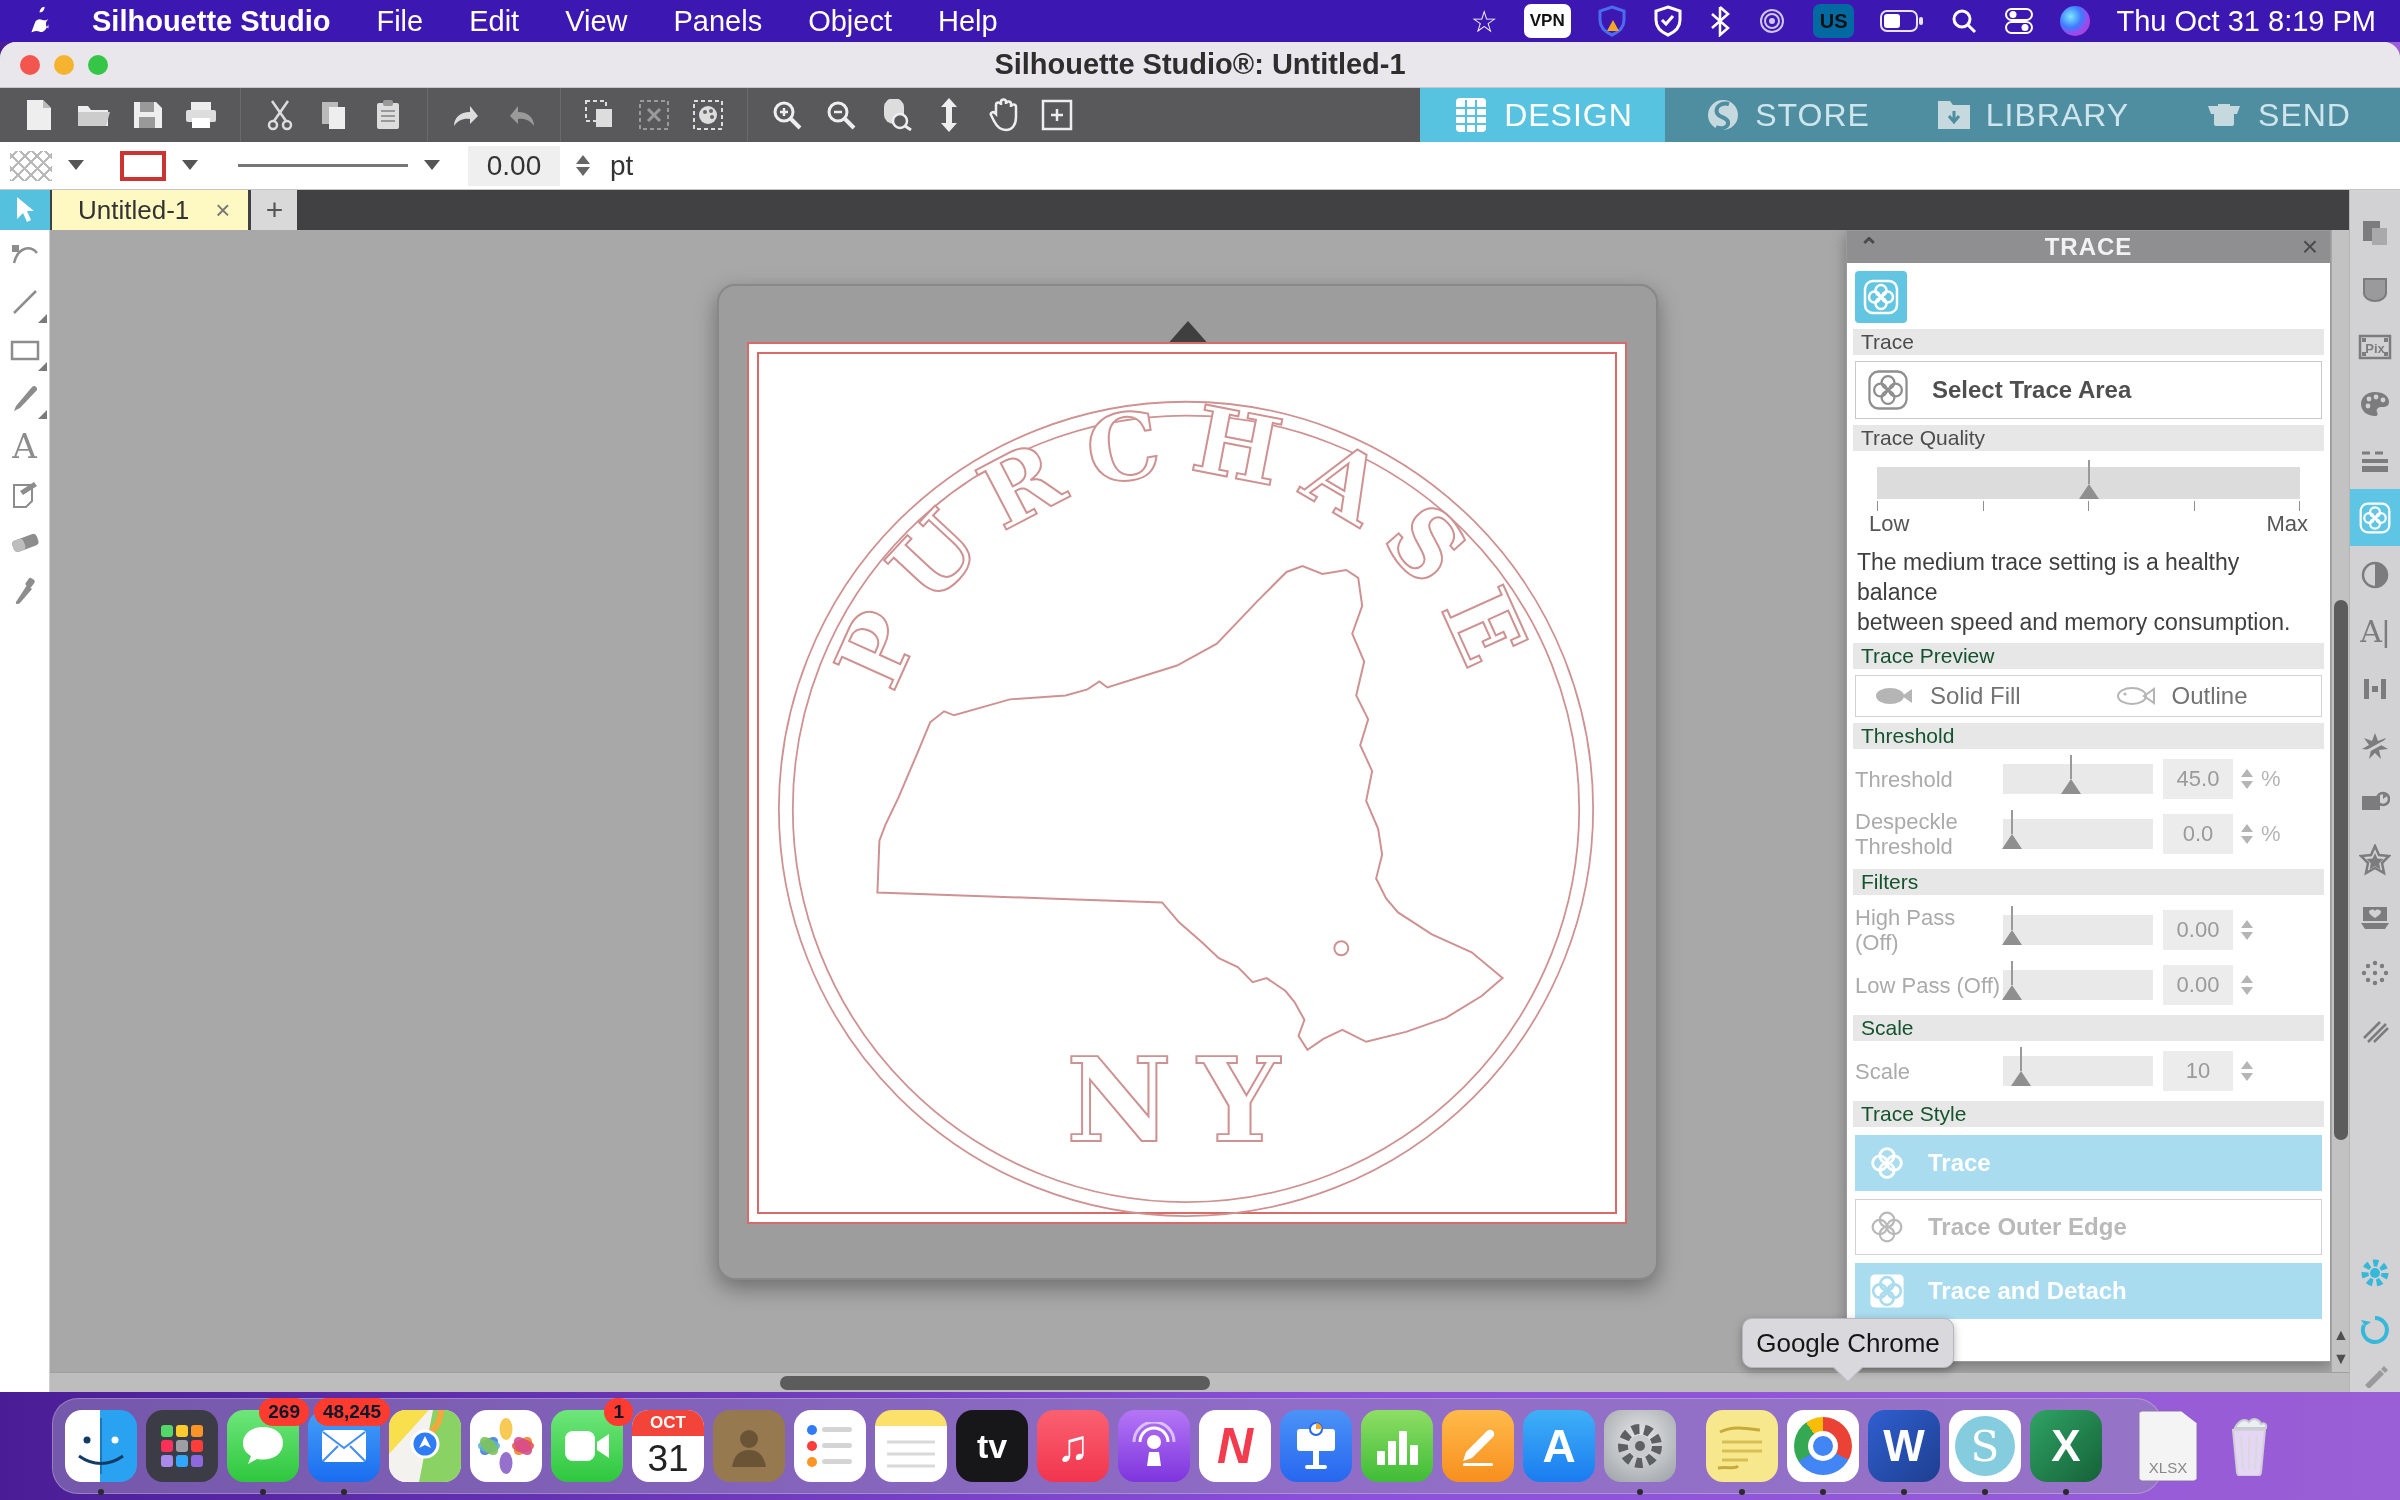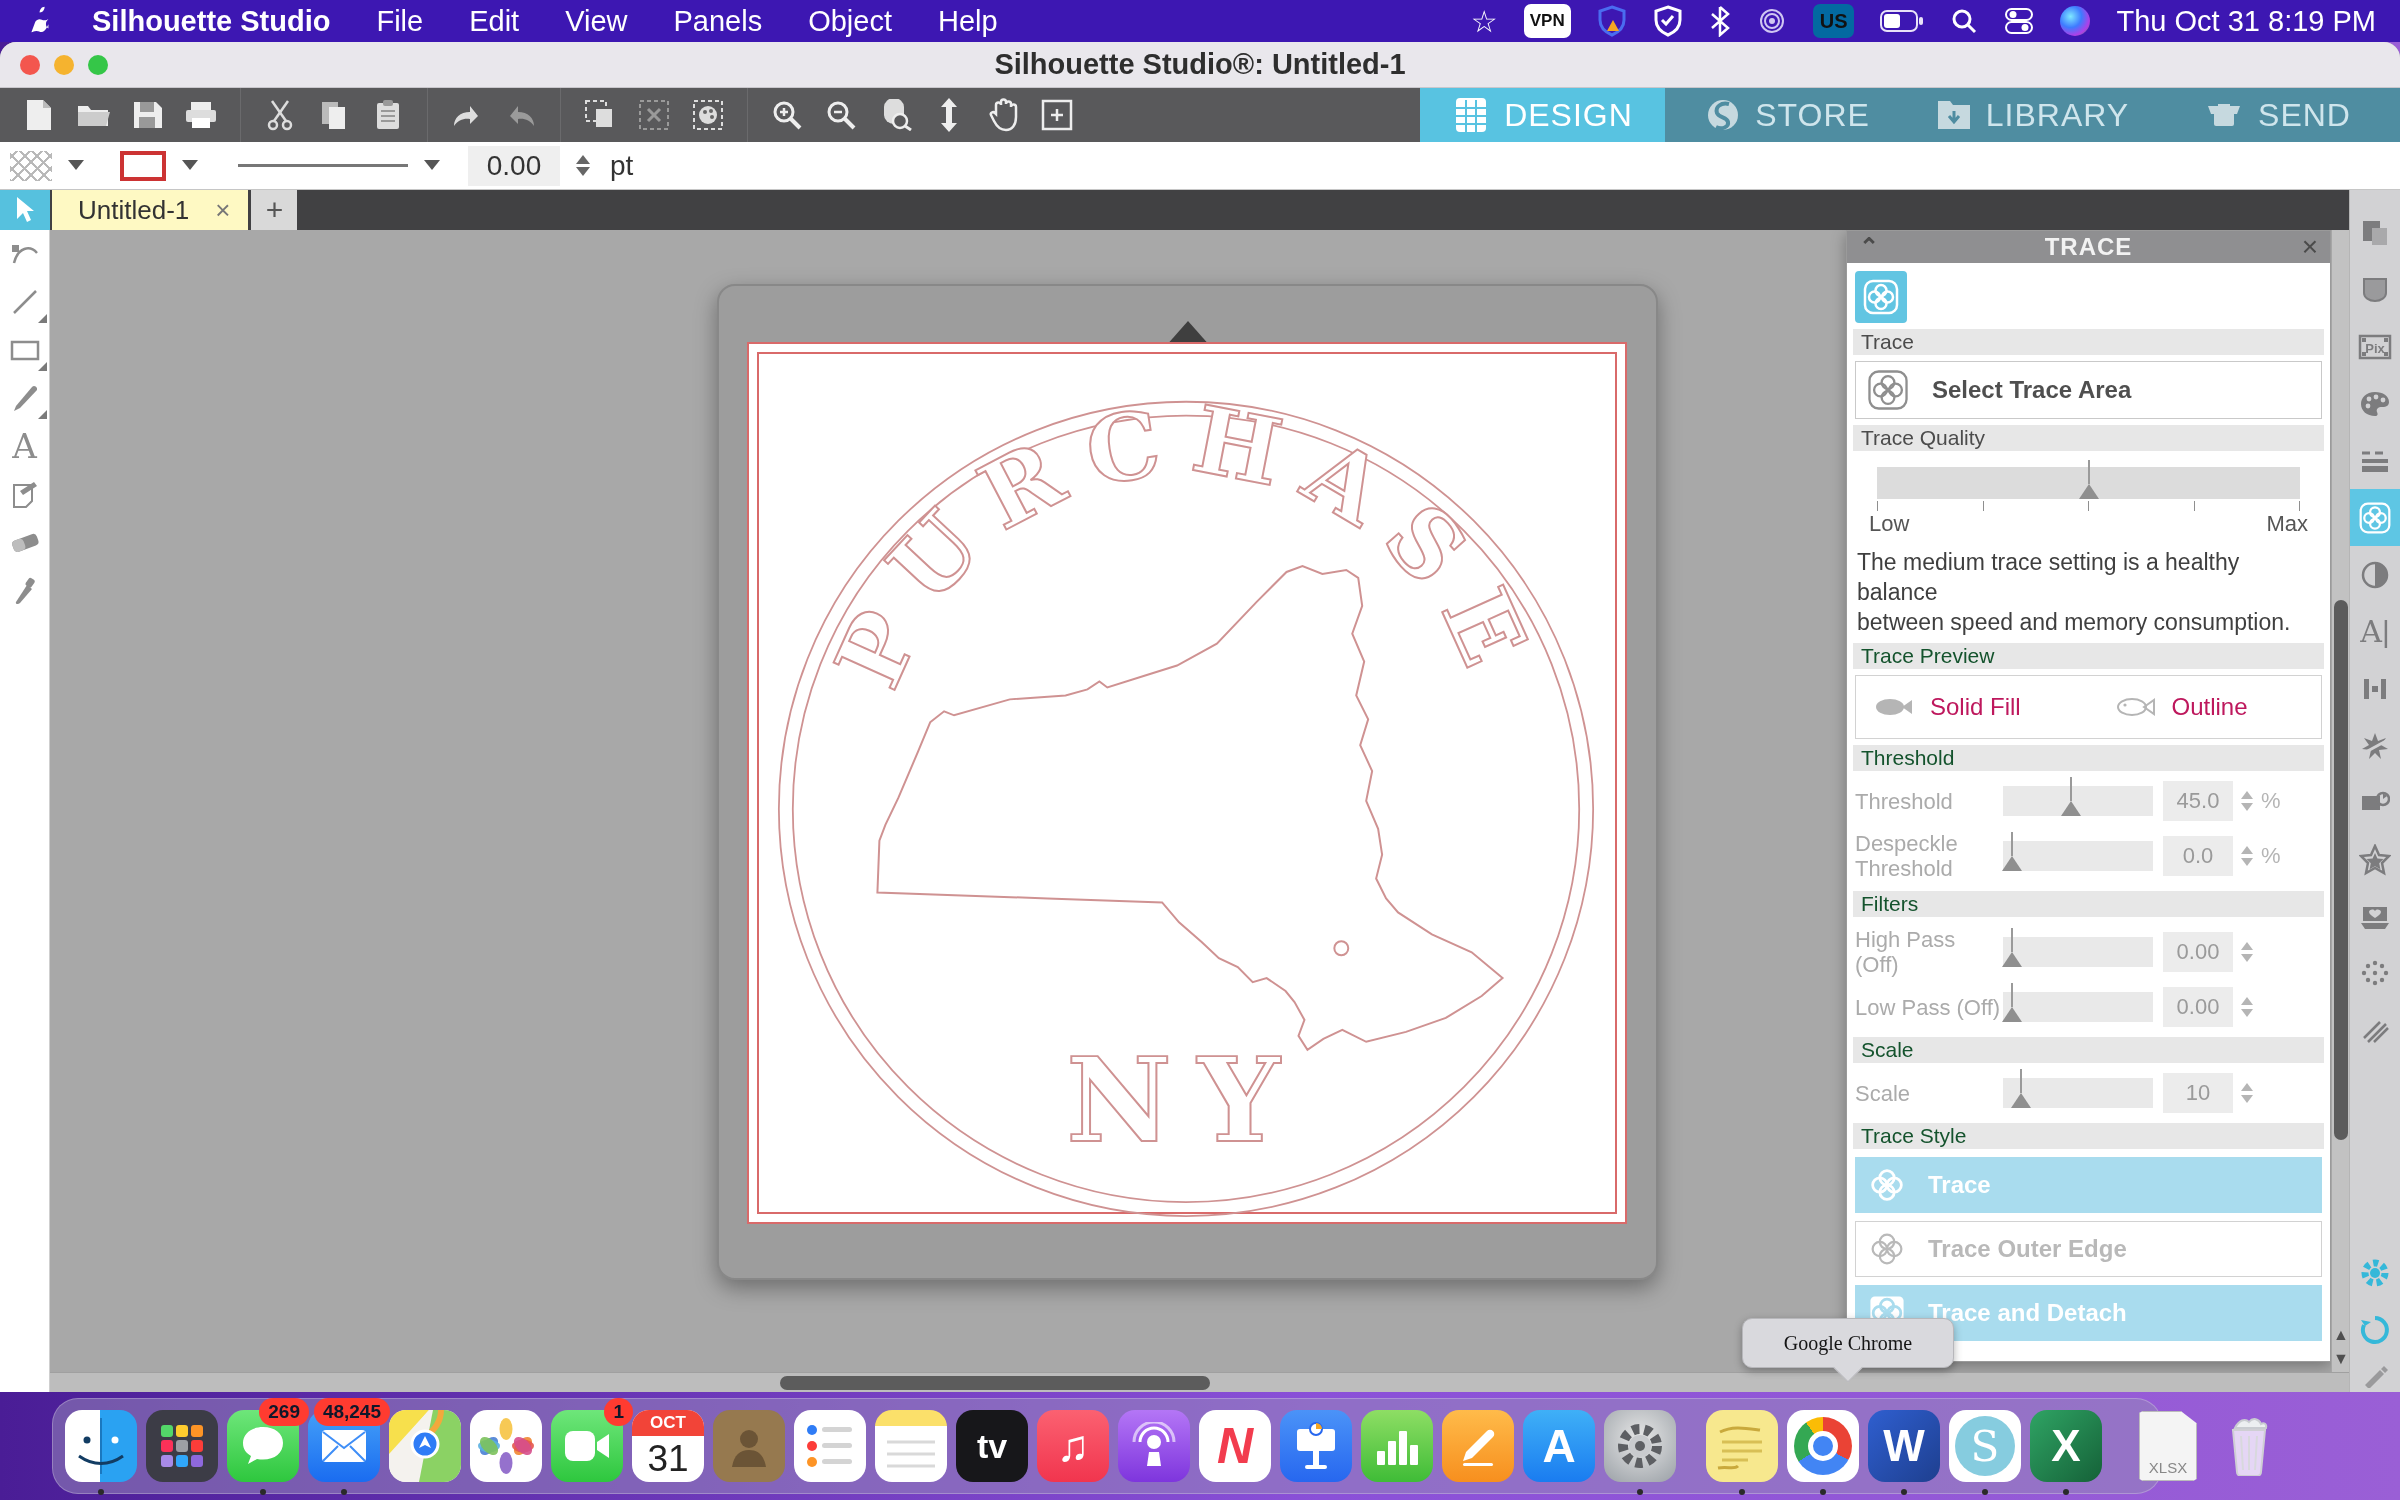--- a/index.html
+++ b/index.html
@@ -83,21 +83,21 @@
   .tp-bar.dis{color:#14532d;}
   .tp-btn{border:1px solid #c9c9c9;height:58px;display:flex;align-items:center;gap:22px;padding-left:10px;margin:6px 0;}
   .tp-btn .lbl{font-size:24px;font-weight:bold;color:#4f4f4f;}
   .tq-track{position:relative;height:32px;background:#dcdcdc;margin:16px 22px 0 22px;}
   .tq-ticks{display:flex;justify-content:space-between;margin:2px 22px 0 22px;}
   .tq-ticks i{width:1px;height:10px;background:#8f8f8f;}
   .tq-labels{display:flex;justify-content:space-between;margin:0 14px;font-size:22px;color:#555;}
   .thumb{position:absolute;bottom:0;width:0;height:0;border:10px solid transparent;border-bottom:15px solid #8f8f8f;transform:translateX(-50%);}
   .thumb::before{content:"";position:absolute;left:-1px;top:-24px;width:2px;height:24px;background:#9a9a9a;}
   .tp-desc{font-size:23px;color:#3f3f3f;line-height:30px;margin:10px 2px 6px 2px;}
-  .prev-row{border:1px solid #d2d2d2;height:64px;display:flex;align-items:center;margin:6px 0;color:#be185d;gap:18px;}
+  .prev-row{border:1px solid #d2d2d2;height:42px;display:flex;align-items:center;margin:6px 0;color:#737373;gap:18px;}
   .prev-opt{flex:1;display:flex;align-items:center;gap:16px;padding-left:16px;font-size:24px;}
   .srow{display:flex;align-items:center;margin:10px 0;}
   .slabel{width:148px;font-size:22px;color:#ababab;line-height:25px;}
   .strack{position:relative;width:150px;height:30px;background:#e9e9e9;}
   .sval{width:70px;height:40px;background:#ececec;color:#9a9a9a;font-size:22px;display:flex;align-items:center;justify-content:center;margin-left:10px;}
   .mini-step{display:flex;flex-direction:column;gap:4px;margin-left:8px;}
   .mini-step .u{width:0;height:0;border:6px solid transparent;border-bottom:8px solid #b5b5b5;}
   .mini-step .d{width:0;height:0;border:6px solid transparent;border-top:8px solid #b5b5b5;}
   .sunit{font-size:22px;color:#b5b5b5;margin-left:8px;}
   .style-btn{height:56px;border:1px solid #d2d2d2;display:flex;align-items:center;gap:20px;padding-left:10px;margin:8px 0;font-size:24px;font-weight:bold;color:#b9b9b9;}
@@ -109,21 +109,21 @@
   .varrow{position:absolute;left:0;width:18px;height:22px;display:flex;align-items:center;justify-content:center;color:#4f4f4f;font-size:16px;}
 
   
   .right-strip{width:51px;background:#d2d2d4;border-left:1px solid #b5b5b5;display:flex;flex-direction:column;align-items:center;padding-top:14px;gap:0;}
   .rtool{width:51px;height:57px;display:flex;align-items:center;justify-content:center;color:#7c7c7e;}
   .rtool.active{background:#5ec6e4;color:#fff;}
   .rtool.accent{color:#35b8d9;}
   .rspacer{flex:1;}
 
   
-  .tooltip{position:absolute;left:1742px;top:1318px;width:212px;height:50px;background:#d9d9dd;border:1px solid #b7b7bb;border-radius:10px;display:flex;align-items:center;justify-content:center;font-size:20px;color:#151515;box-shadow:0 3px 8px rgba(0,0,0,.3);z-index:40;font-family:Liberation Serif, serif;}
+  .tooltip{position:absolute;left:1742px;top:1318px;width:212px;height:50px;background:#d9d9dd;border:1px solid #b7b7bb;border-radius:10px;display:flex;align-items:center;justify-content:center;font-size:26px;color:#151515;box-shadow:0 3px 8px rgba(0,0,0,.3);z-index:40;}
   .tooltip::after{content:"";position:absolute;left:50%;bottom:-11px;transform:translateX(-50%) rotate(45deg);width:20px;height:20px;background:#d9d9dd;border-right:1px solid #b7b7bb;border-bottom:1px solid #b7b7bb;}
 
   
   .dock{position:absolute;left:52px;top:1398px;width:2110px;height:96px;background:rgba(150,135,185,.55);border:1px solid rgba(255,255,255,.25);border-radius:26px;display:flex;align-items:center;gap:9px;padding:0 12px;z-index:30;}
   .dk{position:relative;width:72px;height:84px;display:flex;align-items:center;justify-content:center;}
   .di{width:72px;height:72px;border-radius:17px;position:relative;display:flex;align-items:center;justify-content:center;overflow:hidden;color:#fff;}
   .dot{position:absolute;bottom:-7px;left:50%;transform:translateX(-50%);width:6px;height:6px;border-radius:50%;background:#2a2a2a;}
   .badge{position:absolute;top:-6px;right:-10px;background:#ff3b30;color:#0f172a;border-radius:20px;font-size:19px;padding:3px 9px;min-width:20px;text-align:center;z-index:2;}
   .ddiv{width:2px;height:70px;background:rgba(60,50,80,.45);margin:0 6px;}
   .glyph{font-size:40px;font-weight:bold;color:#fff;}

